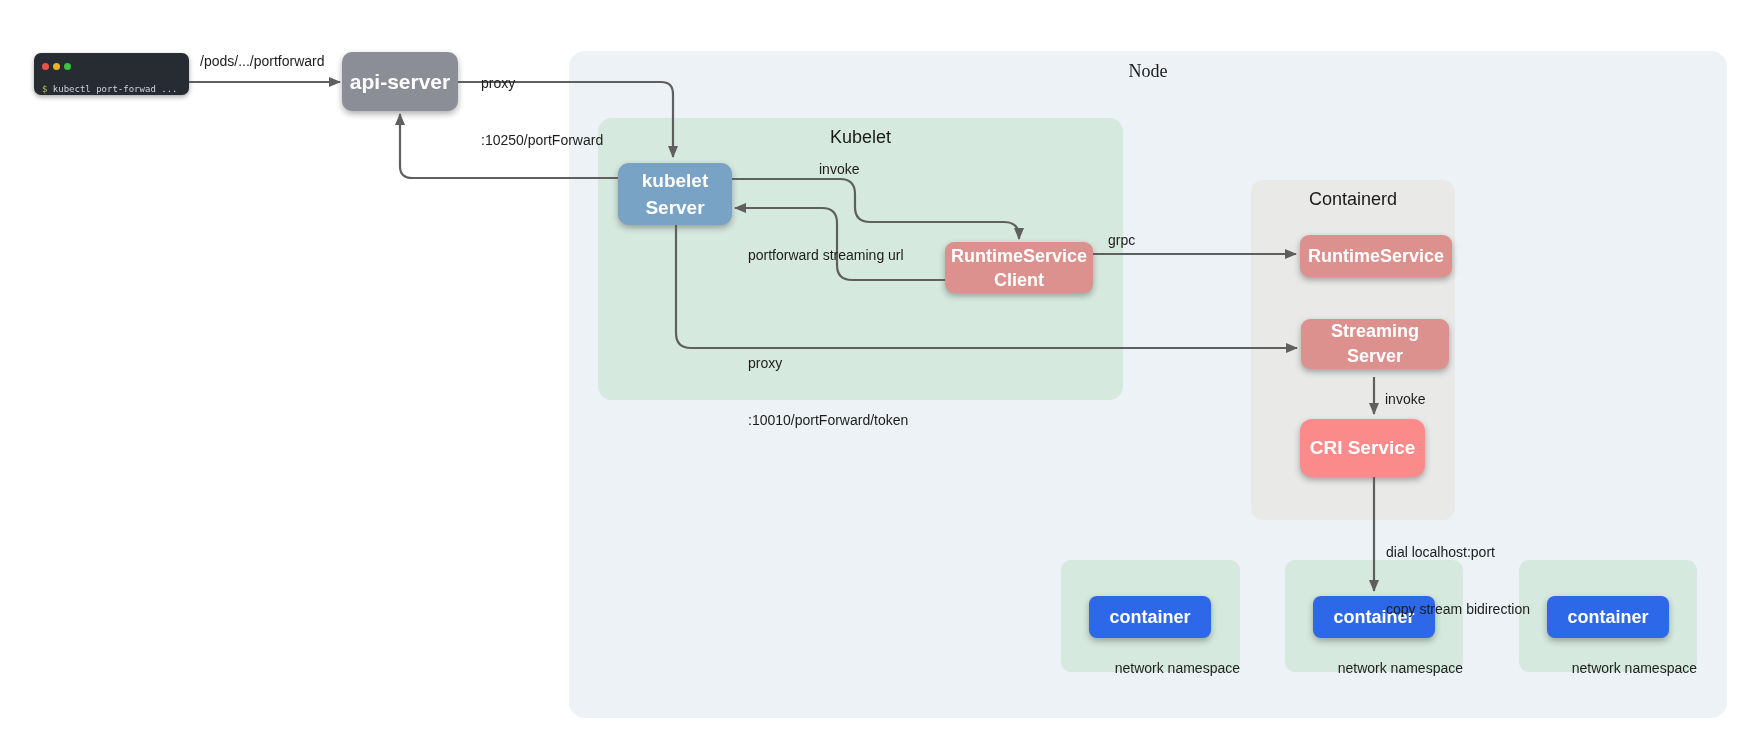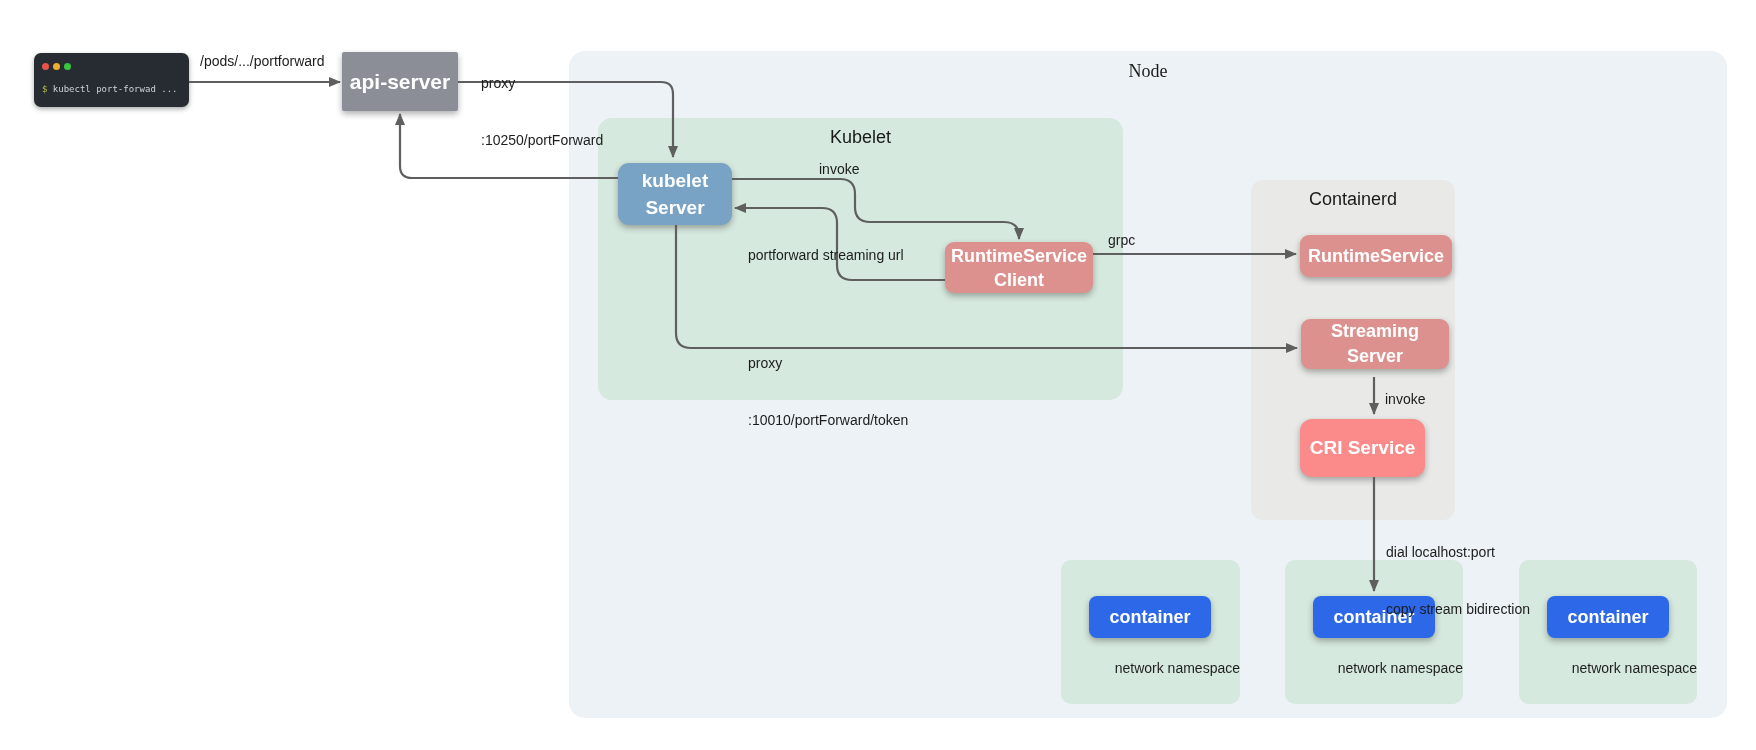--- a/index.html
+++ b/index.html
@@ -31,29 +31,29 @@
   .group{position:absolute;}
   .group-title{position:absolute;left:0;width:100%;text-align:center;font-size:18px;color:var(--title-text);}
 
   .nodebox{position:absolute;display:flex;flex-direction:column;align-items:center;justify-content:center;
     color:#fff;font-weight:600;text-align:center;box-shadow:0 3px 6px rgba(30,30,30,.35);}
   .nodebox span{display:block;}
 
   .lbl{position:absolute;font-size:14px;line-height:19px;color:var(--label-text);white-space:pre;}
   .lbl .muted{color:var(--overlap-text);}
 
-  .terminal{position:absolute;left:34px;top:53px;width:155px;height:54px;background:var(--terminal-bg);
+  .terminal{position:absolute;left:34px;top:53px;width:155px;height:42px;background:var(--terminal-bg);
     border-radius:7px;box-shadow:0 2px 5px rgba(0,0,0,.35);}
   .dots{position:absolute;left:8px;top:10px;display:flex;gap:4px;}
   .dot{width:7px;height:7px;border-radius:50%;}
   .cmd{position:absolute;left:8px;top:31px;font-family:"DejaVu Sans Mono",monospace;font-size:9px;
     letter-spacing:0;color:var(--terminal-text);white-space:pre;}
   .cmd .prompt{color:var(--terminal-prompt);}
 
-  .ns-box{position:absolute;top:560px;height:144px;background:var(--namespace-bg);border-radius:10px;}
+  .ns-box{position:absolute;top:560px;height:112px;background:var(--namespace-bg);border-radius:10px;}
   .container-btn{position:absolute;top:36px;height:42px;background:var(--container-blue);border-radius:8px;
     color:#fff;font-weight:600;font-size:18px;display:flex;align-items:center;justify-content:center;
     box-shadow:0 3px 6px rgba(30,30,30,.35);}
   .ns-label{position:absolute;top:100px;left:0;width:100%;text-align:right;font-size:14px;color:#1f1f1f;}
 
   svg.arrows{position:absolute;left:0;top:0;pointer-events:none;}
   svg.arrows path{stroke:var(--arrow);stroke-width:2.2;fill:none;}
   svg.arrows .arrowhead{fill:var(--arrow);stroke:none;}
 </style>
 </head>
@@ -88,21 +88,21 @@
 
   <div class="terminal">
     <div class="dots">
       <span class="dot" style="background:var(--dot-red);"></span>
       <span class="dot" style="background:var(--dot-yellow);"></span>
       <span class="dot" style="background:var(--dot-green);"></span>
     </div>
     <div class="cmd"><span class="prompt">$</span> <span>kubectl port-forwad ...</span></div>
   </div>
 
-  <div class="nodebox" style="left:342px;top:52px;width:116px;height:59px;background:var(--apiserver-bg);border-radius:2px;font-size:21px;">
+  <div class="nodebox" style="left:342px;top:52px;width:116px;height:59px;background:var(--apiserver-bg);border-radius:10px;font-size:21px;">
     <span>api-server</span>
   </div>
 
   <div class="nodebox" style="left:618px;top:163px;width:114px;height:62px;background:var(--kubelet-server-bg);border-radius:11px;font-size:19px;line-height:27px;">
     <span>kubelet</span>
     <span>Server</span>
   </div>
 
   <div class="nodebox" style="left:945px;top:242px;width:148px;height:51px;background:var(--service-pink);border-radius:9px;font-size:18px;line-height:24px;">
     <span>RuntimeService</span>

